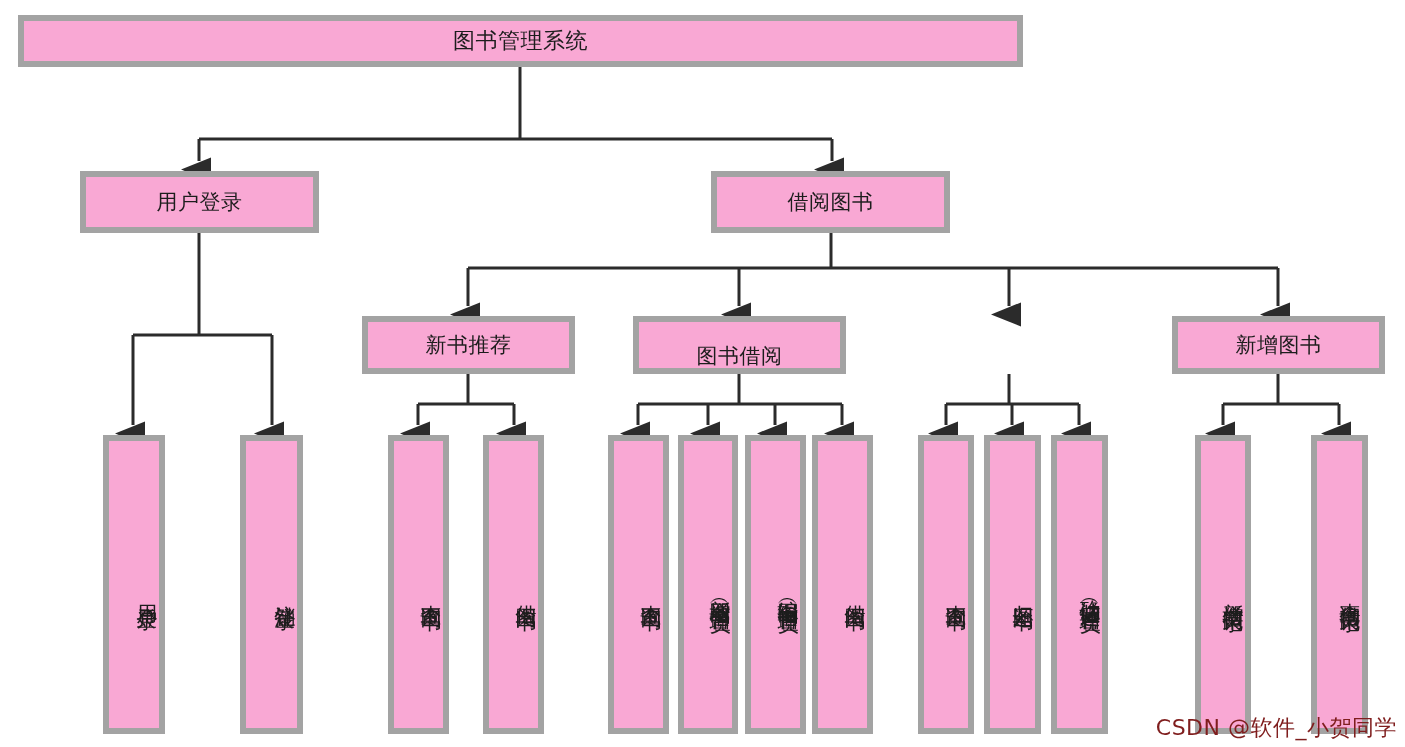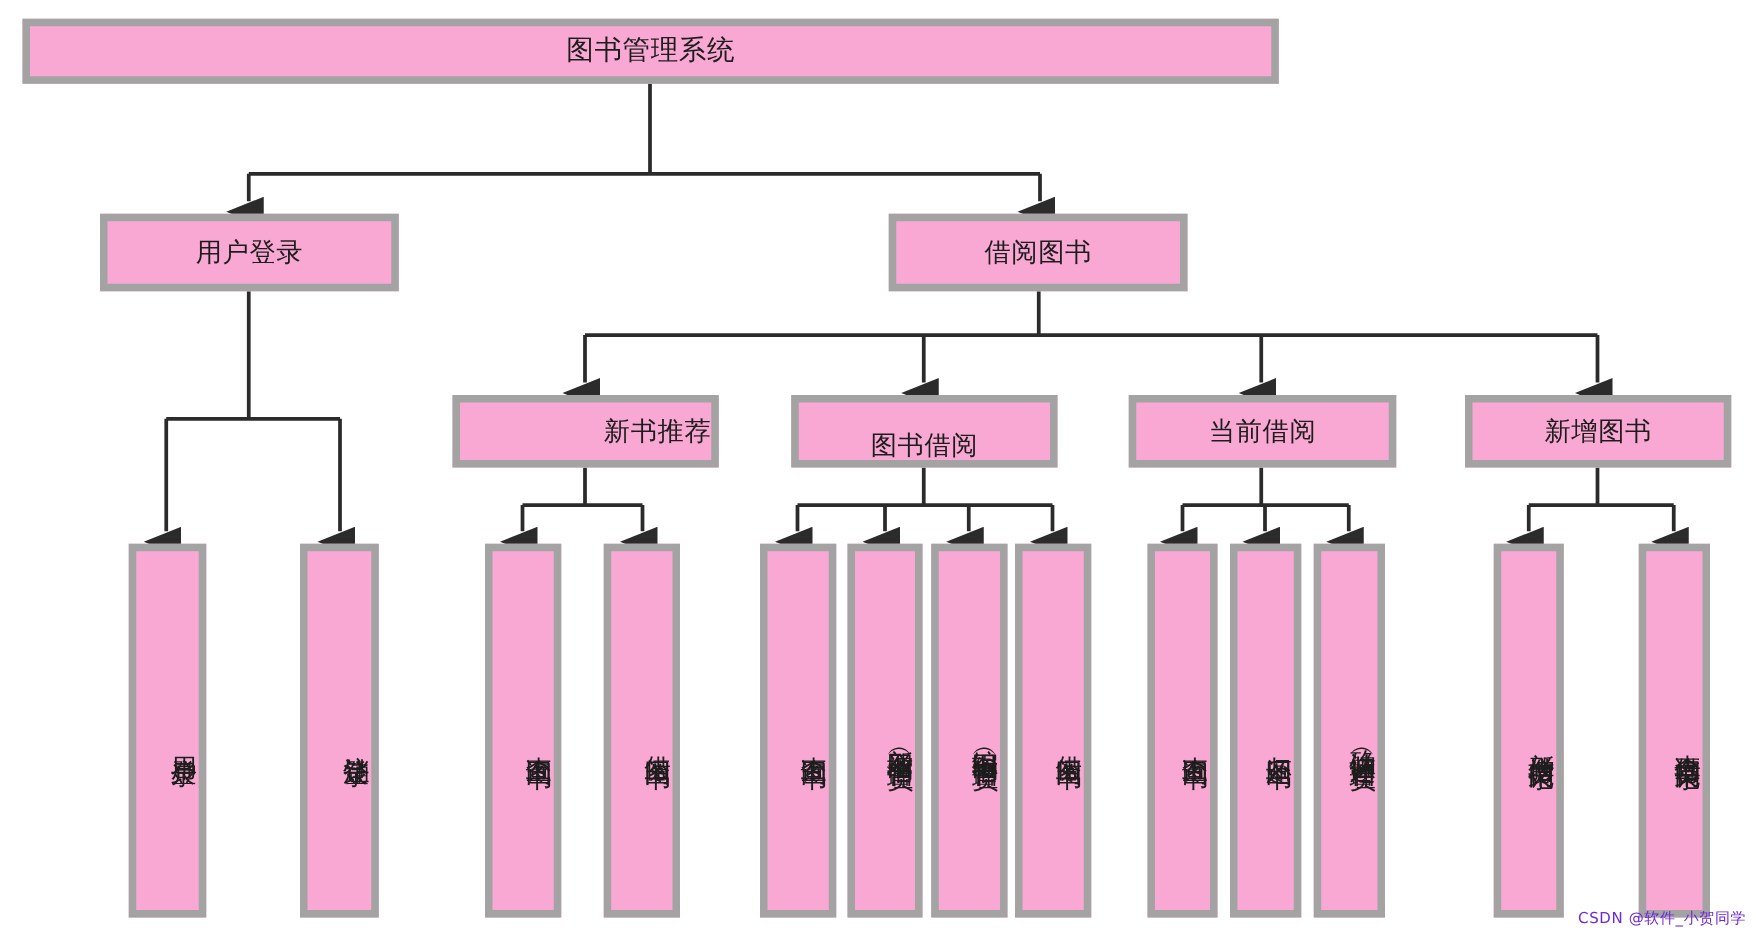--- a/index.html
+++ b/index.html
@@ -50,22 +50,22 @@
   }
   .node.vert span {
     writing-mode: vertical-rl;
     text-orientation: upright;
     display: block;
   }
   .watermark {
     position: absolute;
     right: 8px;
     bottom: 4px;
-    font-size: 12px;
-    color: #6d28d9;
+    font-size: 22px;
+    color: #7f1d1d;
     letter-spacing: 0.5px;
     white-space: nowrap;
     font-family: "DejaVu Sans", "Liberation Sans", sans-serif;
   }
 </style>
 </head>
 <body>
 
 <div id="canvas">
 
@@ -123,28 +123,25 @@
     <span>图书管理系统</span>
   </div>
 
   <div class="node" style="left:80px; top:171px; width:239px; height:62px;">
     <span>用户登录</span>
   </div>
   <div class="node" style="left:711px; top:171px; width:239px; height:62px;">
     <span>借阅图书</span>
   </div>
 
-  <div class="node" style="left:362px; top:316px; width:213px; height:58px;justify-content:flex-end;">
+  <div class="node" style="left:362px; top:316px; width:213px; height:58px;">
     <span>新书推荐</span>
   </div>
   <div class="node" style="left:633px; top:316px; width:213px; height:58px;align-items:flex-end;">
     <span>图书借阅</span>
-  </div>
-  <div class="node" style="left:903px; top:316px; width:214px; height:58px;">
-    <span>当前借阅</span>
   </div>
   <div class="node" style="left:1172px; top:316px; width:213px; height:58px;">
     <span>新增图书</span>
   </div>
 
   <div class="node vert" style="left:103px; top:435px; width:62px; height:299px;">
     <span>用户登录</span>
   </div>
   <div class="node vert" style="left:240px; top:435px; width:63px; height:299px;">
     <span>注销登录</span>

